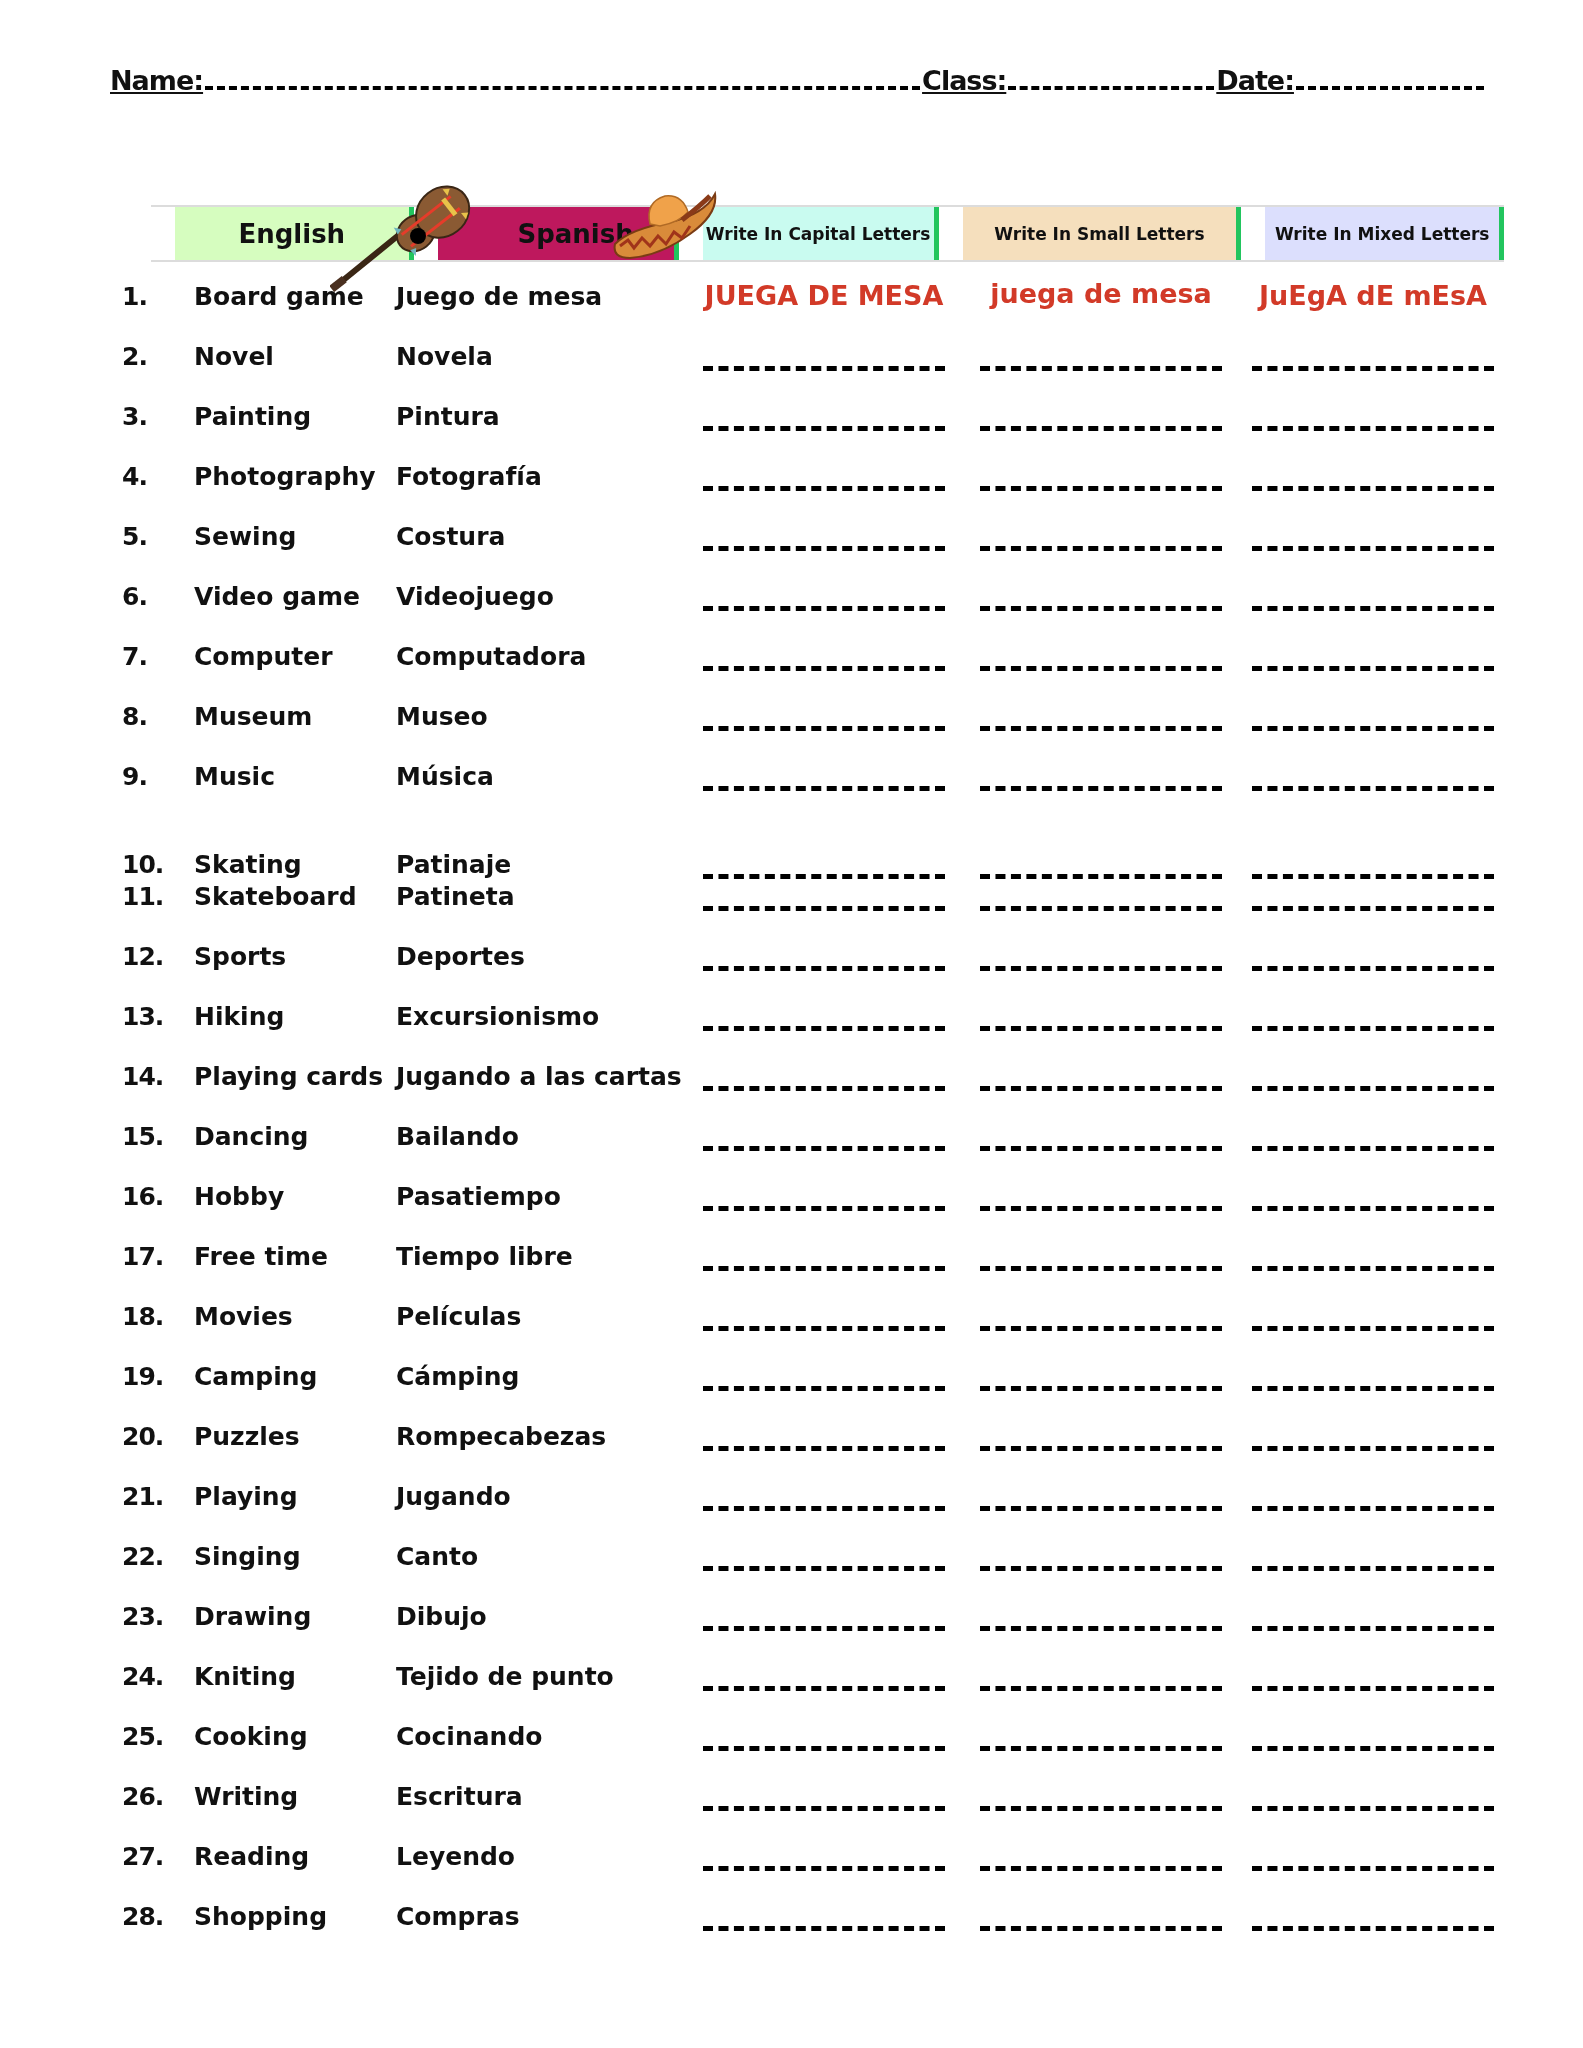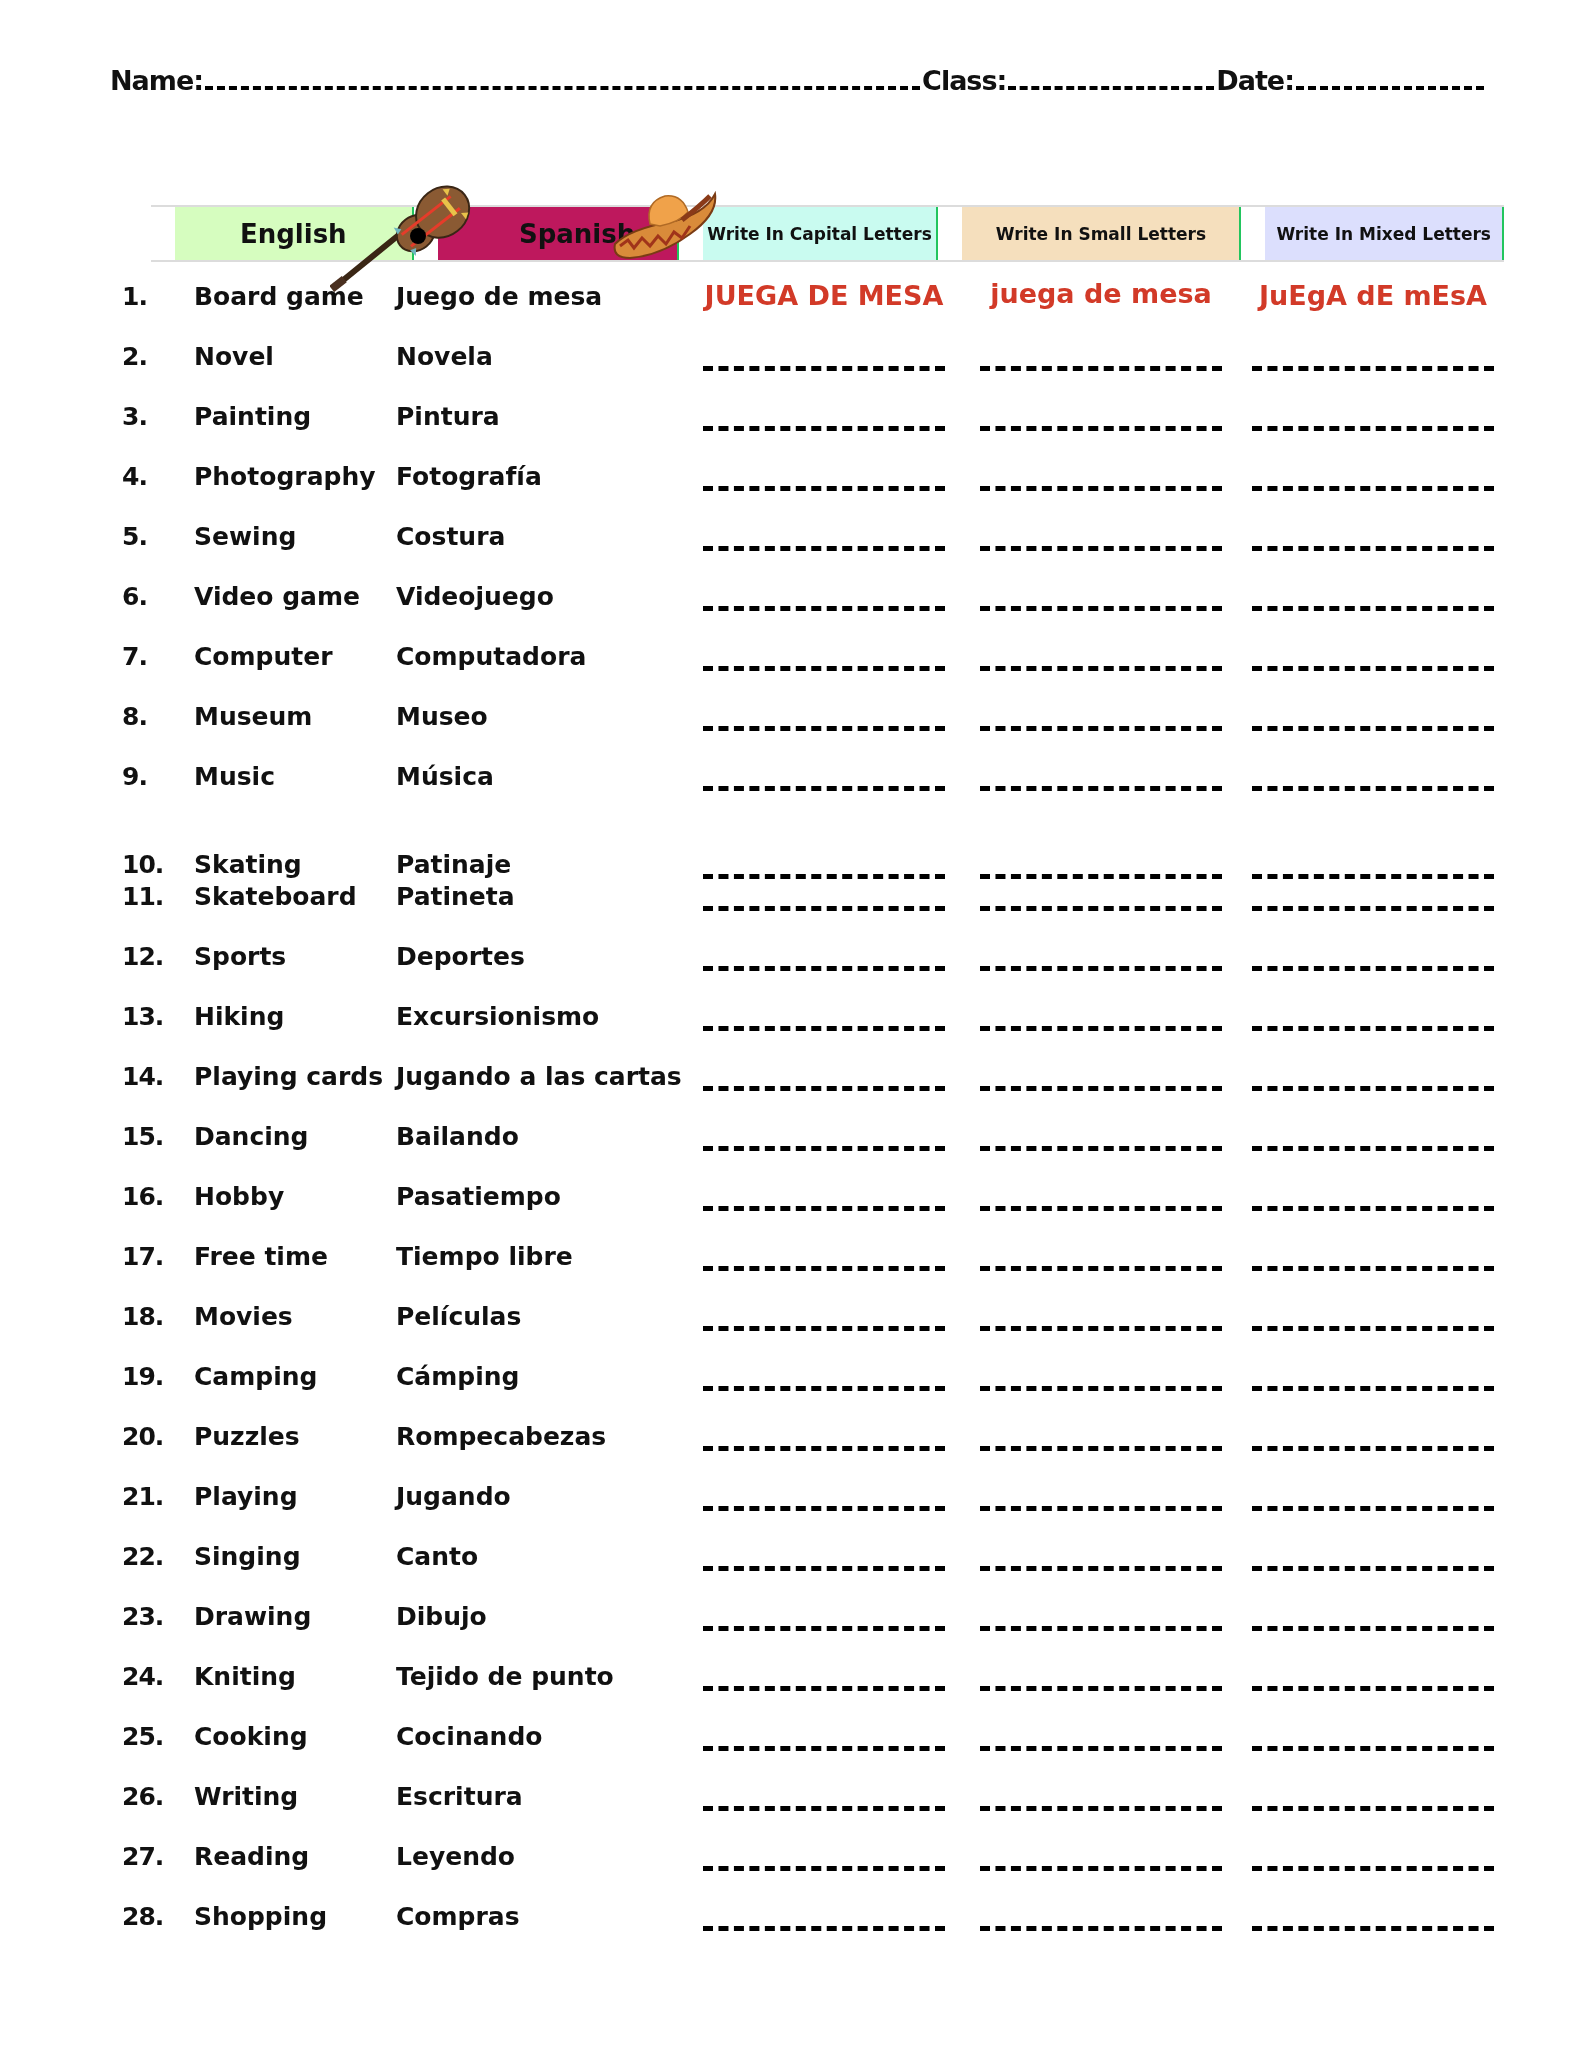--- a/index.html
+++ b/index.html
@@ -3,35 +3,35 @@
 <meta charset="utf-8">
 <style>
   html, body { margin: 0; padding: 0; background: #ffffff; }
   body { width: 1583px; height: 2048px; position: relative; overflow: hidden;
          font-family: "DejaVu Sans", sans-serif; color: #111; }
   .page { position: absolute; left: 0; top: 0; width: 1583px; height: 2048px; }
 
   
   .top-line { position: absolute; left: 110px; top: 62px; width: 1380px; height: 40px;
               display: flex; align-items: baseline; font-size: 27px; font-weight: bold;
-              letter-spacing: -1px; white-space: nowrap; }
+              letter-spacing: -1px; white-space: nowrap; text-decoration: underline; }
   .top-line .lbl { flex: none; }
   .top-line .blank { flex: none; border-bottom: 4px dashed #000; height: 24px; margin: 0 2px; }
   .blank-name { width: 715px; }
   .blank-class { width: 206px; }
   .blank-date { width: 188px; }
 
   .title { position: absolute; left: 0; top: 114px; width: 1583px; text-align: center;
            font-size: 42px; font-weight: bold; letter-spacing: 1px; }
 
   
   .header-table { position: absolute; left: 151px; top: 205px; width: 1353px; height: 53px;
                   display: flex; border-top: 2px solid #dcdcdc; border-bottom: 2px solid #dcdcdc; }
   .hcell { height: 100%; display: flex; align-items: center; justify-content: center;
-           font-size: 17px; font-weight: bold; border-right: 2px solid #22c55e; box-sizing: border-box; margin-left: 24px; }
+           font-size: 17px; font-weight: bold; border-right: 5px solid #22c55e; box-sizing: border-box; margin-left: 24px; }
   .hcell.big { font-size: 26px; }
   .h-english { width: 272px; background: #d6fdbf; }
   .h-spanish { width: 269px; background: #be185d; padding-left: 40px; }
   .h-capital { width: 269px; background: #c9fbf0; }
   .h-small { width: 318px; background: #f5dfbd; }
   .h-mixed { width: 272px; background: #dcdffd; }
 
   
   .guitar { position: absolute; left: 330px; top: 182px; width: 150px; height: 110px; }
   .sombrero { position: absolute; left: 610px; top: 184px; width: 110px; height: 80px; }

